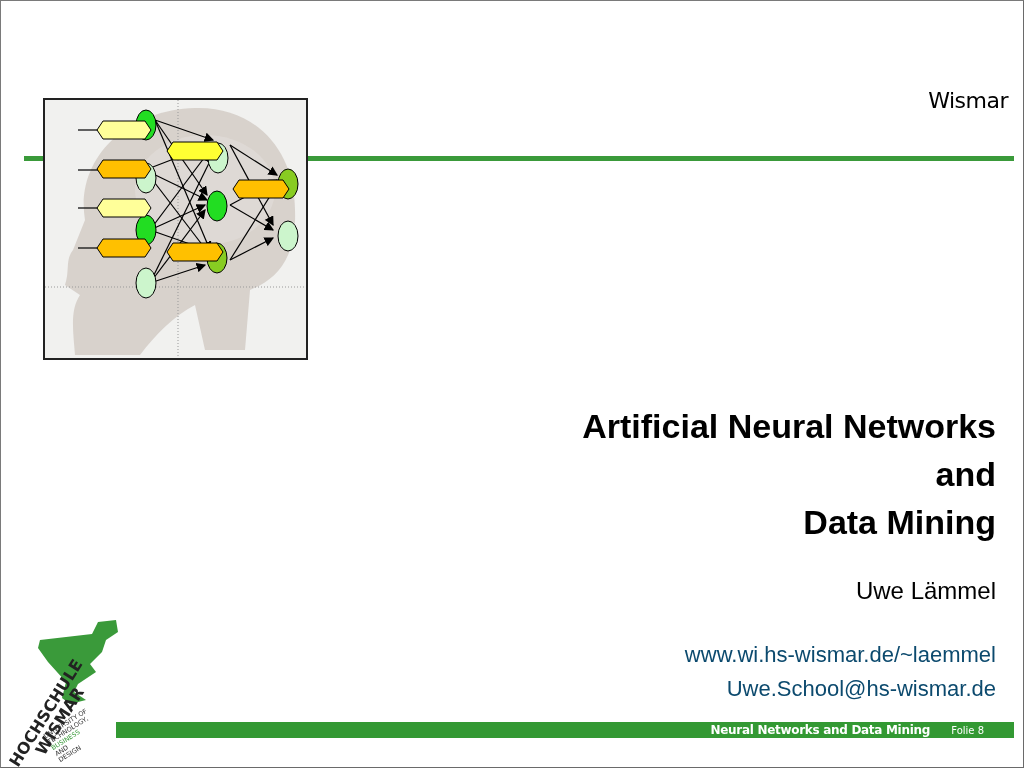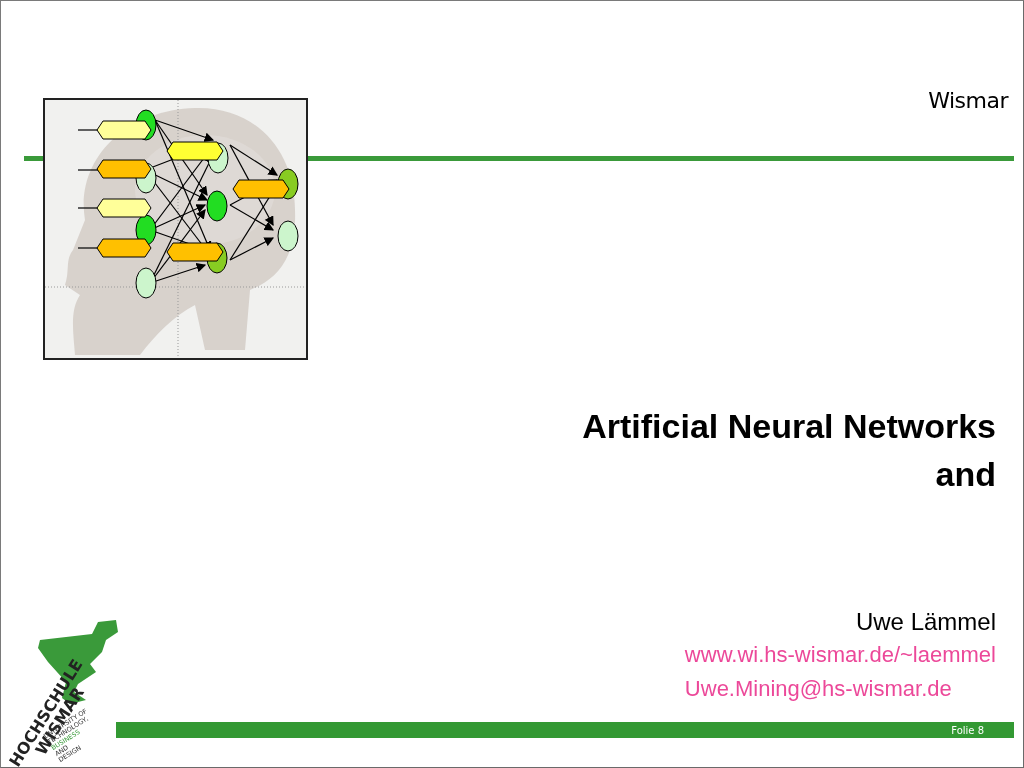--- a/index.html
+++ b/index.html
@@ -25,26 +25,26 @@
   .hero-image {
     position: absolute; left: 43px; top: 98px; width: 265px; height: 262px;
     border: 2px solid #222; box-sizing: border-box; background: #f1f1ef; overflow: hidden;
   }
   .title-block {
     position: absolute; right: 28px; top: 386px; text-align: right;
     font-family: "Liberation Sans", sans-serif; font-weight: bold; font-size: 34px;
     line-height: 48px; color: #000; margin-top: 16px;
   }
   .author {
-    position: absolute; right: 28px; top: 608px; font-size: 24px; color: #000;
+    position: absolute; right: 28px; top: 577px; font-size: 24px; color: #000;
     font-family: "Liberation Sans", sans-serif;
   }
   .contact {
-    position: absolute; right: 28px; top: 638px; text-align: left; font-size: 22px;
-    line-height: 34px; color: #ec4899; font-family: "Liberation Sans", sans-serif;
+    position: absolute; right: 28px; top: 638px; text-align: right; font-size: 22px;
+    line-height: 34px; color: #0c4a6e; font-family: "Liberation Sans", sans-serif;
   }
   .footer-bar {
     position: absolute; left: 116px; top: 722px; width: 898px; height: 16px;
     background: #339933;
   }
   .footer-title {
     position: absolute; right: 84px; top: 0; line-height: 17px; font-size: 12px;
     font-weight: bold; color: #fff; font-family: "DejaVu Sans", sans-serif;
     letter-spacing: -0.3px;
   }
@@ -128,27 +128,28 @@
 
     <ellipse cx="243" cy="84" rx="10" ry="15" fill="#88cc22" stroke="#000"></ellipse>
     <ellipse cx="243" cy="136" rx="10" ry="15" fill="#ccf5cc" stroke="#000"></ellipse>
     <polygon points="194,80 238,80 244,89 238,98 194,98 188,89" fill="#ffc000" stroke="#000"></polygon>
   </svg>
 </div>
 
 <div class="title-block">
   <div>Artificial Neural Networks</div>
   <div>and</div>
+  <div>Data Mining</div>
 </div>
 
 <div class="author">Uwe Lämmel</div>
 
 <div class="contact">
   <div>www.wi.hs-wismar.de/~laemmel</div>
-  <div>Uwe.Mining@hs-wismar.de</div>
+  <div>Uwe.School@hs-wismar.de</div>
 </div>
 
 <div class="logo">
   <svg width="130" height="156" viewBox="0 0 130 156">
 
     <path d="M40,28 L92,22 L98,10 L116,8 L118,20 L106,28 L102,40 L90,52 L96,60 L78,72 L74,80 L86,88 L70,92 L62,86 L66,70 L48,50 L38,36 Z" fill="#3a9a3a"></path>
 
     <g transform="translate(18,156) rotate(-58)" fill="#222" font-family="DejaVu Sans, sans-serif" font-weight="bold">
       <text x="0" y="0" font-size="16">HOCHSCHULE</text>
       <text x="24" y="16" font-size="16">WISMAR</text>
@@ -157,14 +158,15 @@
       <text x="0" y="-16" fill="#333">UNIVERSITY OF</text>
       <text x="0" y="-9" fill="#333">TECHNOLOGY,</text>
       <text x="0" y="-2" fill="#3a9a3a">BUSINESS</text>
       <text x="0" y="5" fill="#333">AND</text>
       <text x="0" y="12" fill="#333">DESIGN</text>
     </g>
   </svg>
 </div>
 
 <div class="footer-bar">
+  <span class="footer-title">Neural Networks and Data Mining</span>
   <span class="footer-page">Folie 8</span>
 </div>
 
 </body></html>

